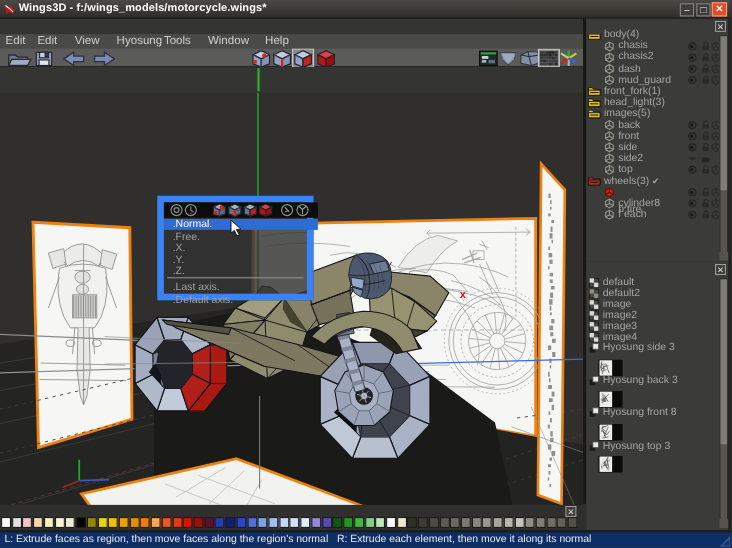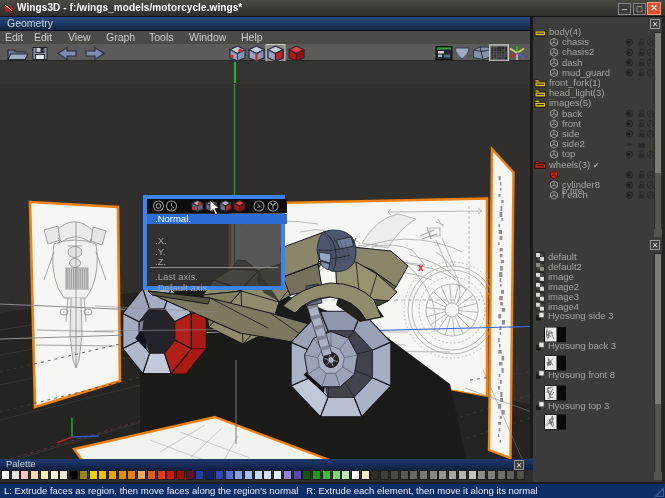--- a/index.html
+++ b/index.html
@@ -50,48 +50,47 @@
   #swatches{position:absolute;left:1px;top:11px;height:11px;}
   .sw{position:absolute;top:0;width:9px;height:10px;border:1px solid #1c1c1a;}
   
   #statusbar{left:0;top:482px;width:665px;height:16px;background:#0e2e67;
     border-top:2px solid #1c1c1a;color:#e8ecf4;font-size:9.5px;line-height:13px;
     padding-left:4px;}
   
   #lmove{left:0;top:447px;width:533px;height:12px;background:rgba(62,110,176,0.78);
     color:#eef2fa;font-size:9px;line-height:11px;padding-left:4px;}
   
-  #popup{left:143px;top:195px;width:142px;height:95px;background:rgba(50,50,50,0.82);
-    border:4px solid #3b82f6;}
+  #popup{left:143px;top:178px;width:142px;height:95px;background:rgba(50,50,50,0.82);
+    border:6px solid #3b82f6;}
   #popuphdr{position:absolute;left:0;top:0;width:140px;height:14px;background:#0c0c0c;}
   .mi{position:absolute;left:0;width:140px;height:10px;color:#a2a2a2;font-size:9.5px;
     line-height:10px;padding-left:8px;}
 </style>
 </head>
 <body>
 <div id="app">
 
   <div class="abs" id="titlebar">
     <svg class="abs" style="left:3px;top:3px" width="12" height="12" viewBox="0 0 12 12">
       <path d="M1 1 L5 4 L7 2 L11 6 L8 7 L10 10 L5 8 L3 10 Z" fill="#c01818"></path>
       <path d="M2 2 L6 5 L9 8" stroke="#fff" stroke-width="1" fill="none"></path>
     </svg>
     <div class="ttext">Wings3D - f:/wings_models/motorcycle.wings*</div>
     <div class="winbtn" style="left:618px">–</div>
     <div class="winbtn" style="left:633px">□</div>
     <div class="winbtn" id="btnclose" style="left:647px;top:2px;width:14px;height:13px;font-weight:bold;">✕</div>
   </div>
 
-  <div class="abs bluehdr" id="geomhdr">Geometry</div>
 
   <div class="abs" id="menubar">
     <span style="left:5px">Edit</span>
       <span style="left:34px">Edit</span>
     <span style="left:68px">View</span>
-      <span style="left:106px">Graph</span>
+      <span style="left:106px">Hyosung</span>
     <span style="left:149px">Tools</span>
       <span style="left:189px">Window</span>
     <span style="left:241px">Help</span>
   </div>
 
   <div class="abs" id="toolbar"><svg width="530" height="17" viewBox="0 0 530 17">
     <g id="tb-icons">
           <g stroke="#262a36" stroke-width="1.2" fill="#8e9ab4">
             <path d="M8 6 L14 6 L16 8 L25 8 L25 15.5 L8 15.5 Z" fill="#6d7a96"></path>
             <path d="M10.5 10 L28 10 L25 15.5 L8 15.5 Z" fill="#a2acc0"></path>
@@ -725,21 +724,20 @@
       <div class="trow" style="left:15px;top:103.2px">Hyosung back 3</div>
       <div class="trow" style="left:15px;top:131.8px">Hyosung front 8</div>
       <div class="trow" style="left:15px;top:162.8px">Hyosung top 3</div>
       <div class="scroll" style="top:15px;height:224px;right:3px"></div>
       <div style="position:absolute;right:4px;top:16px;width:6px;height:150px;background:#7e7c76"></div>
       <div style="position:absolute;right:2px;bottom:2px;width:9px;height:8px;background:#55534d"></div>
       <div style="position:absolute;right:0;top:0;width:3px;height:100%;background:#242422"></div>
     </div>
 
   <div class="abs" id="palette">
-    <div id="palhdr">Palette</div>
     <div class="px" style="top:1px;right:9px">✕</div>
     <div id="swatches">
         <div class="sw" style="left:0.0px;background:#ffffff"></div>
         <div class="sw" style="left:9.7px;background:#e2e2e2"></div>
         <div class="sw" style="left:19.4px;background:#f2c6c6"></div>
         <div class="sw" style="left:29.2px;background:#f8d6ae"></div>
         <div class="sw" style="left:38.9px;background:#f8f0b6"></div>
         <div class="sw" style="left:48.6px;background:#f8f4d2"></div>
         <div class="sw" style="left:58.3px;background:#eee8d8"></div>
         <div class="sw" style="left:68.0px;background:#000000"></div>
@@ -822,20 +820,21 @@
           <polygon points="92.5,1.5 98.0,4.2 92.5,7.0 87.0,4.2" fill="#e04040" stroke="#222430" stroke-width="1.1"></polygon>
           <polygon points="87.0,4.2 92.5,7.0 92.5,12.5 87.0,10.3" fill="#b01818" stroke="#222430" stroke-width="1.1"></polygon>
           <polygon points="92.5,7.0 98.0,4.2 98.0,10.3 92.5,12.5" fill="#961212" stroke="#222430" stroke-width="1.1"></polygon>
           <path d="M87.0 4.2 L92.5 7.6 M98.0 4.2 L92.5 7.6 M92.5 12.5 L92.5 7.6" stroke="#6a0c0c" stroke-width="0.8" fill="none" opacity="0.9"></path>
           <circle cx="112" cy="7" r="5" fill="none" stroke="#8e8e8e" stroke-width="1.1"></circle>
           <path d="M110 4.5 l4 4 M110 8.5 l3-1" stroke="#999" stroke-width="1" fill="none"></path>
           <circle cx="126" cy="7" r="5" fill="none" stroke="#8e8e8e" stroke-width="1.1"></circle>
           <path d="M126 10.5 v-4 M126 6.5 l-3-2.8 M126 6.5 l3-2.8" stroke="#999" stroke-width="1.1" fill="none"></path>
         </svg></div>
     <div class="mi" style="top:15px;background:#2b6cd5;color:#fff;">.Normal.</div>
+    <div class="mi" style="top:26.5px">.Free.</div>
     <div class="mi" style="top:37px">.X.</div>
     <div class="mi" style="top:47.5px">.Y.</div>
     <div class="mi" style="top:58px">.Z.</div>
     <div style="position:absolute;left:3px;right:3px;top:68px;height:1px;background:#8e8e8e"></div>
     <div class="mi" style="top:73px">.Last axis.</div>
     <div class="mi" style="top:83.5px">.Default axis.</div>
   </div>
 
   <svg class="abs" style="left:209px;top:199px" width="12" height="17" viewBox="0 0 12 17">
     <path d="M1 1 L1 13 L4 10.5 L6.5 15.5 L8.5 14.5 L6 9.7 L10 9.3 Z" fill="#fff" stroke="#000" stroke-width="0.8"></path>

